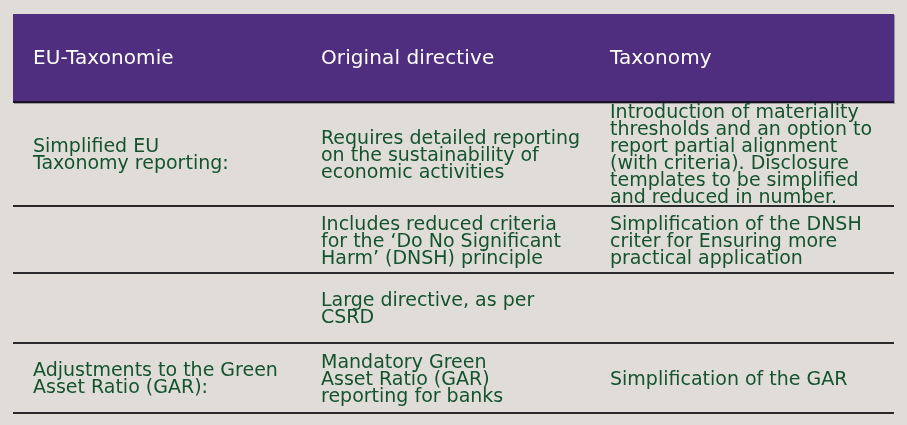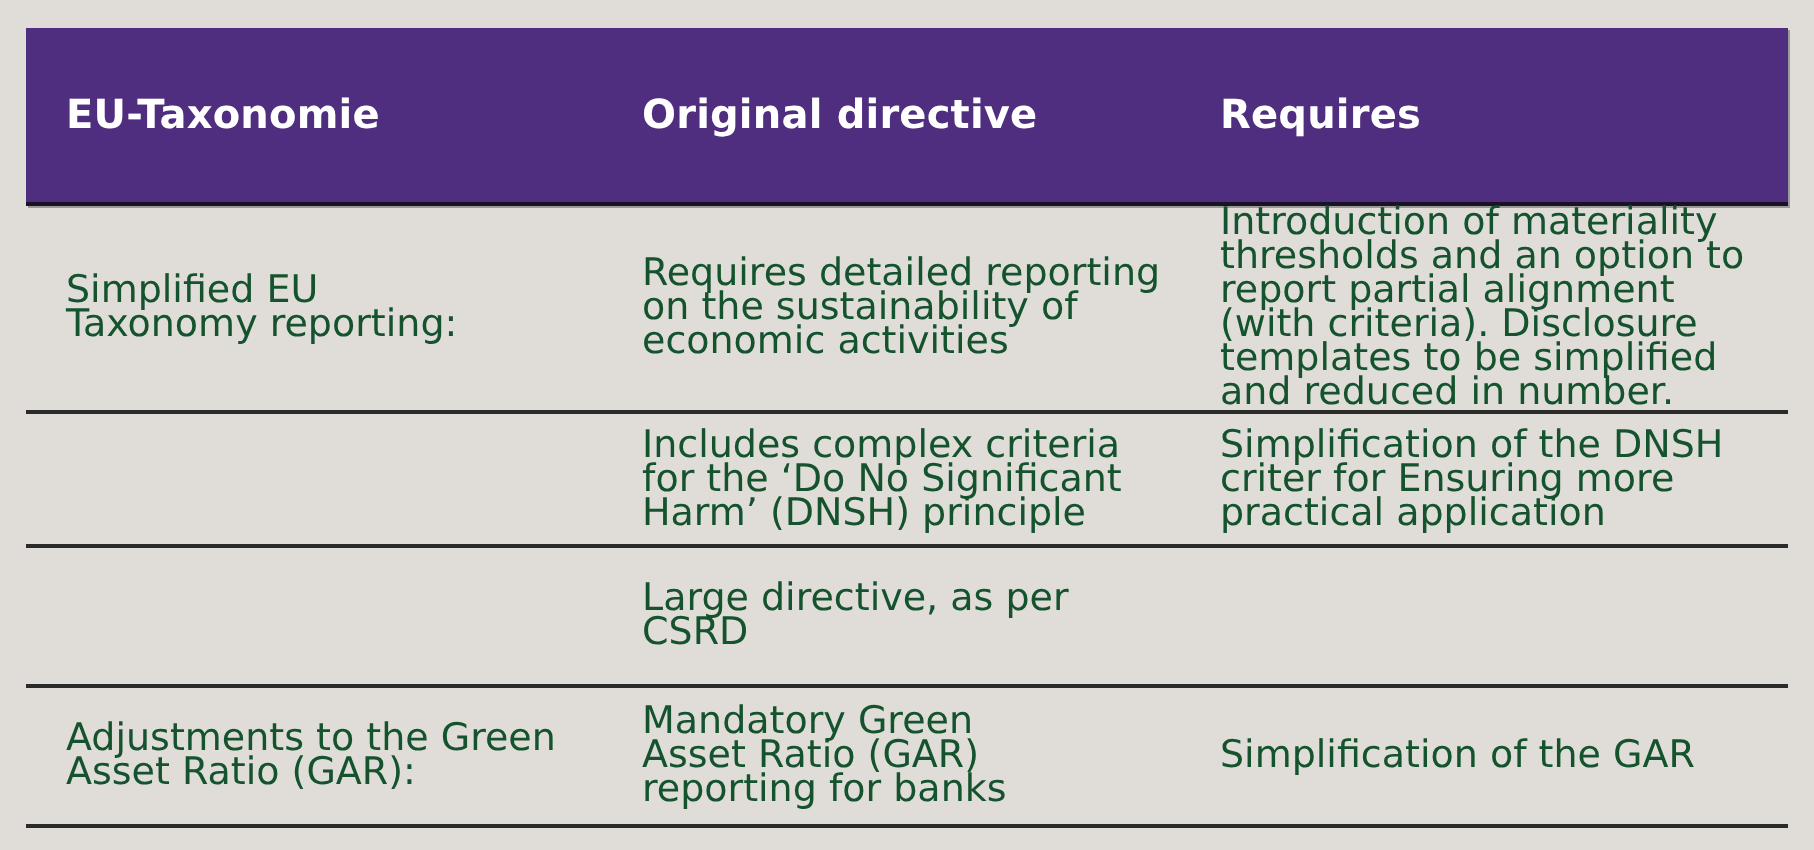--- a/index.html
+++ b/index.html
@@ -19,21 +19,21 @@
       height: 87px;
       background: #4f2d7f;
       border-bottom: 2px solid #1a1325;
       box-shadow: 1px 1px 0 #9a9a9a;
       position: relative;
     }
     .hcell {
       position: absolute;
       top: 31px;
       color: #ffffff;
-      font-weight: bold;
+      font-weight: normal;
       font-size: 20px;
       letter-spacing: 0.1px;
     }
     .row {
       position: relative;
       border-bottom: 2px solid #2a2a2a;
     }
     .cell {
       position: absolute;
       color: #14532d;
@@ -46,32 +46,32 @@
     .c2 { left: 308px; width: 260px; }
     .c3 { left: 597px; width: 270px; }
   </style>
 </head>
 <body>
 
 <div class="table">
   <div class="header">
     <span class="hcell" style="left:20px">EU-Taxonomie</span>
     <span class="hcell" style="left:308px">Original directive</span>
-    <span class="hcell" style="left:597px">Requires</span>
+    <span class="hcell" style="left:597px">Taxonomy</span>
   </div>
 
   <div class="row" style="height:102px">
     <div class="cell c1" style="white-space:pre-line">Simplified EU
 Taxonomy reporting:</div>
     <div class="cell c2">Requires detailed reporting on the sustainability of economic activities</div>
     <div class="cell c3">Introduction of materiality thresholds and an option to report partial alignment (with criteria). Disclosure templates to be simplified and reduced in number.</div>
   </div>
 
   <div class="row" style="height:65px">
-    <div class="cell c2">Includes complex criteria for the ‘Do No Significant Harm’ (DNSH) principle</div>
+    <div class="cell c2">Includes reduced criteria for the ‘Do No Significant Harm’ (DNSH) principle</div>
     <div class="cell c3">Simplification of the DNSH criter for Ensuring more practical application</div>
   </div>
 
   <div class="row" style="height:68px">
     <div class="cell c2">Large directive, as per CSRD</div>
   </div>
 
   <div class="row" style="height:68px">
     <div class="cell c1" style="white-space:pre-line">Adjustments to the Green
 Asset Ratio (GAR):</div>

